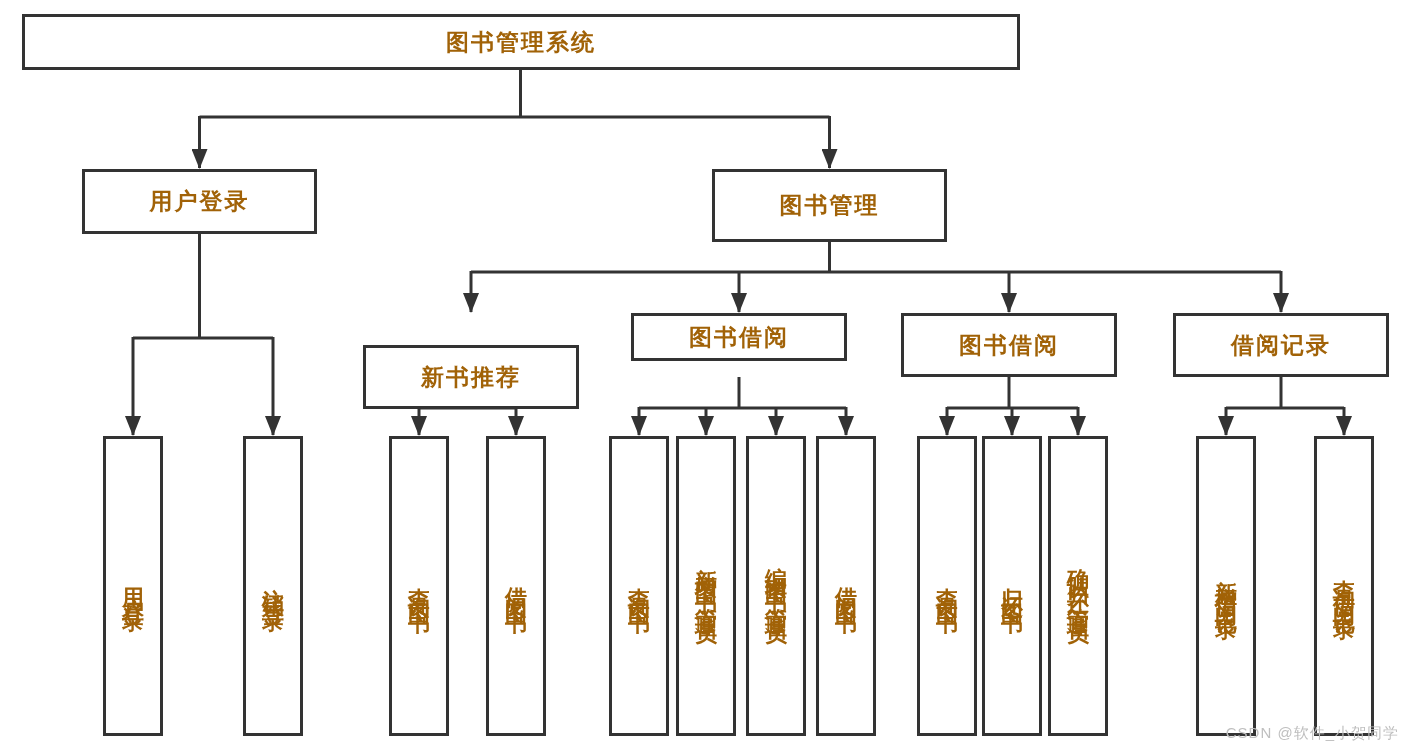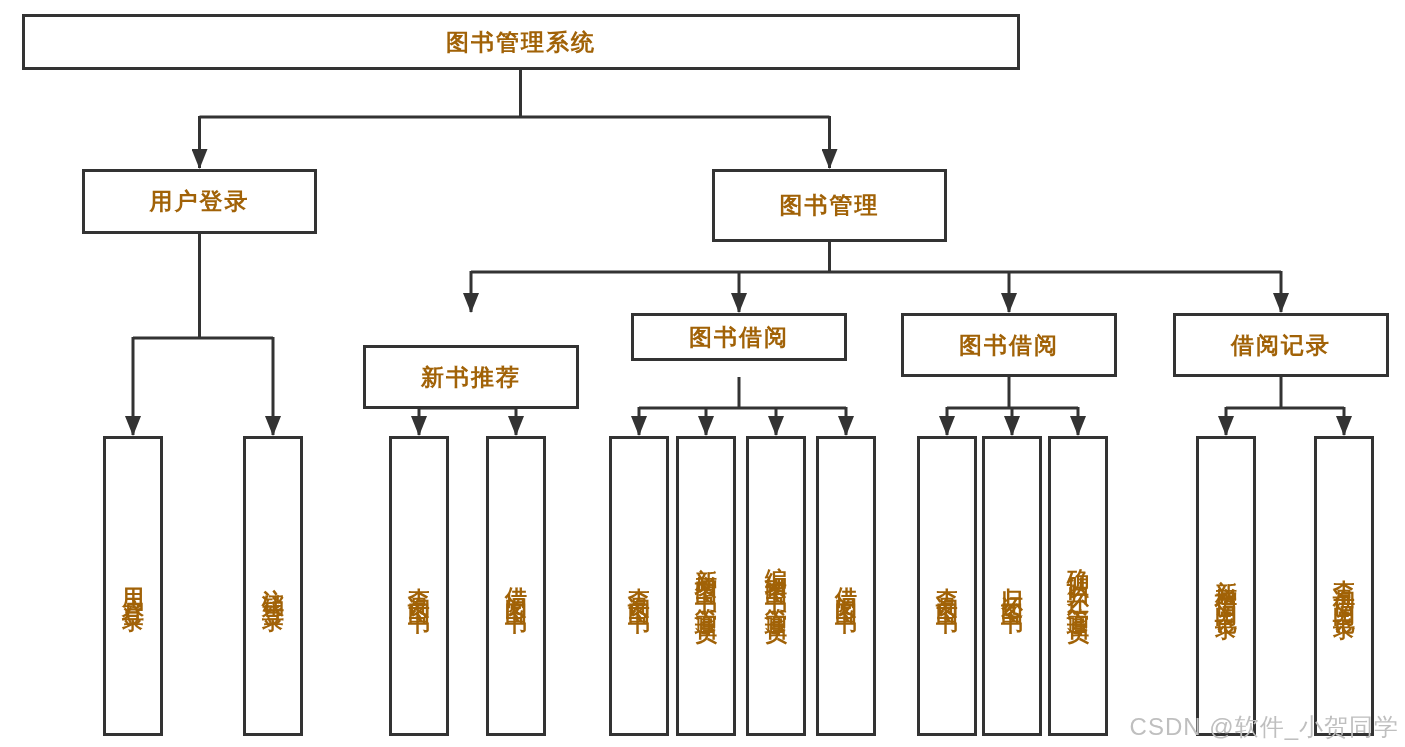--- a/index.html
+++ b/index.html
@@ -39,21 +39,21 @@
     text-orientation: upright;
     font-size: 22px;
     letter-spacing: 8px;
     line-height: 1;
     padding: 6px 0;
   }
   .watermark {
     position: absolute;
     right: 6px;
     bottom: 4px;
-    font-size: 24px;
+    font-size: 15px;
     color: #bfbfbf;
     letter-spacing: 1px;
     white-space: nowrap;
   }
 </style>
 </head>
 <body>
 
 <div class="canvas">
 

